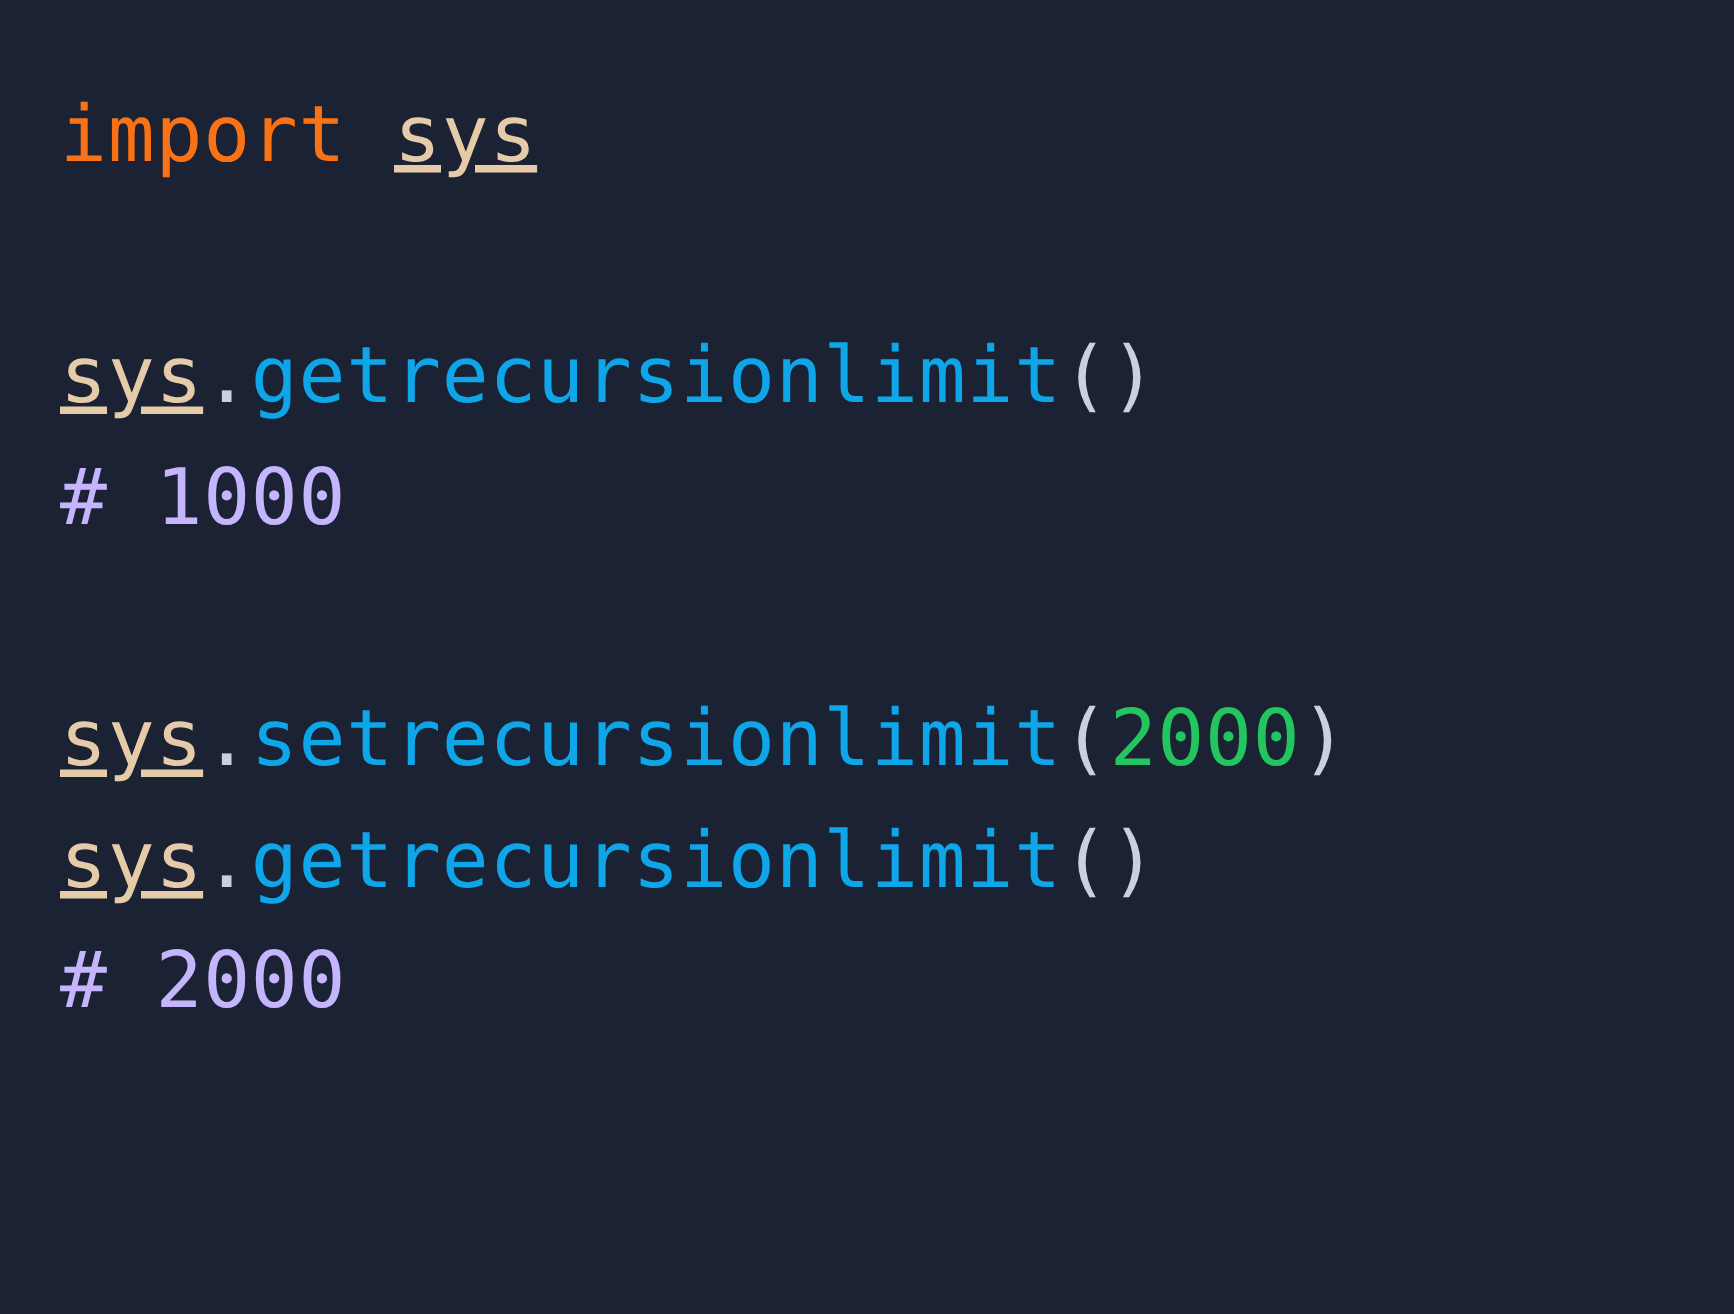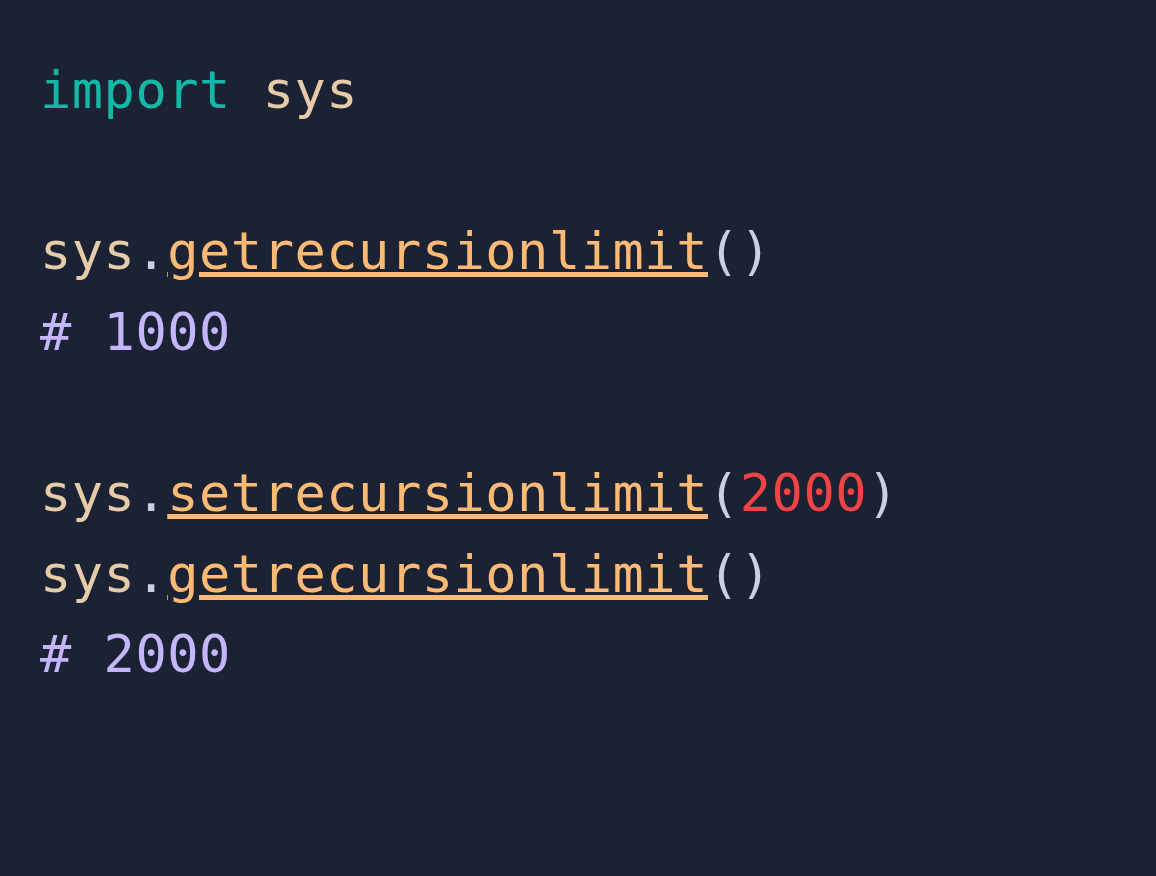--- a/index.html
+++ b/index.html
@@ -14,24 +14,24 @@
       overflow: hidden;
       letter-spacing: 0.5px;
     }
     .code-area {
       white-space: pre;
     }
     .line {
       display: block;
       min-height: 1.55em;
     }
-    .tok-keyword { color: #14b8a6; }
-    .tok-ident   { color: #e6cba8; }
+    .tok-keyword { color: #f97316; }
+    .tok-ident   { color: #e6cba8; text-decoration: underline; }
     .tok-dot     { color: #c7d1e0; }
-    .tok-func    { color: #fdba74; text-decoration: underline; }
+    .tok-func    { color: #0ea5e9; }
     .tok-paren   { color: #c7d1e0; }
-    .tok-num     { color: #ef4444; margin-top: 40px; }
+    .tok-num     { color: #22c55e; margin-top: 40px; }
     .tok-comment { color: #c4b5fd; }
   </style>
 </head>
 <body>
 
 <div class="code-area" id="code-root"><span class="line"><span class="tok-keyword">import</span><span class="tok-keyword"> </span><span class="tok-ident">sys</span></span><span class="line">&nbsp;</span><span class="line"><span class="tok-ident">sys</span><span class="tok-dot">.</span><span class="tok-func">getrecursionlimit</span><span class="tok-paren">()</span></span><span class="line"><span class="tok-comment"># 1000</span></span><span class="line">&nbsp;</span><span class="line"><span class="tok-ident">sys</span><span class="tok-dot">.</span><span class="tok-func">setrecursionlimit</span><span class="tok-paren">(</span><span class="tok-num">2000</span><span class="tok-paren">)</span></span><span class="line"><span class="tok-ident">sys</span><span class="tok-dot">.</span><span class="tok-func">getrecursionlimit</span><span class="tok-paren">()</span></span><span class="line"><span class="tok-comment"># 2000</span></span></div>
 
 </body></html>

